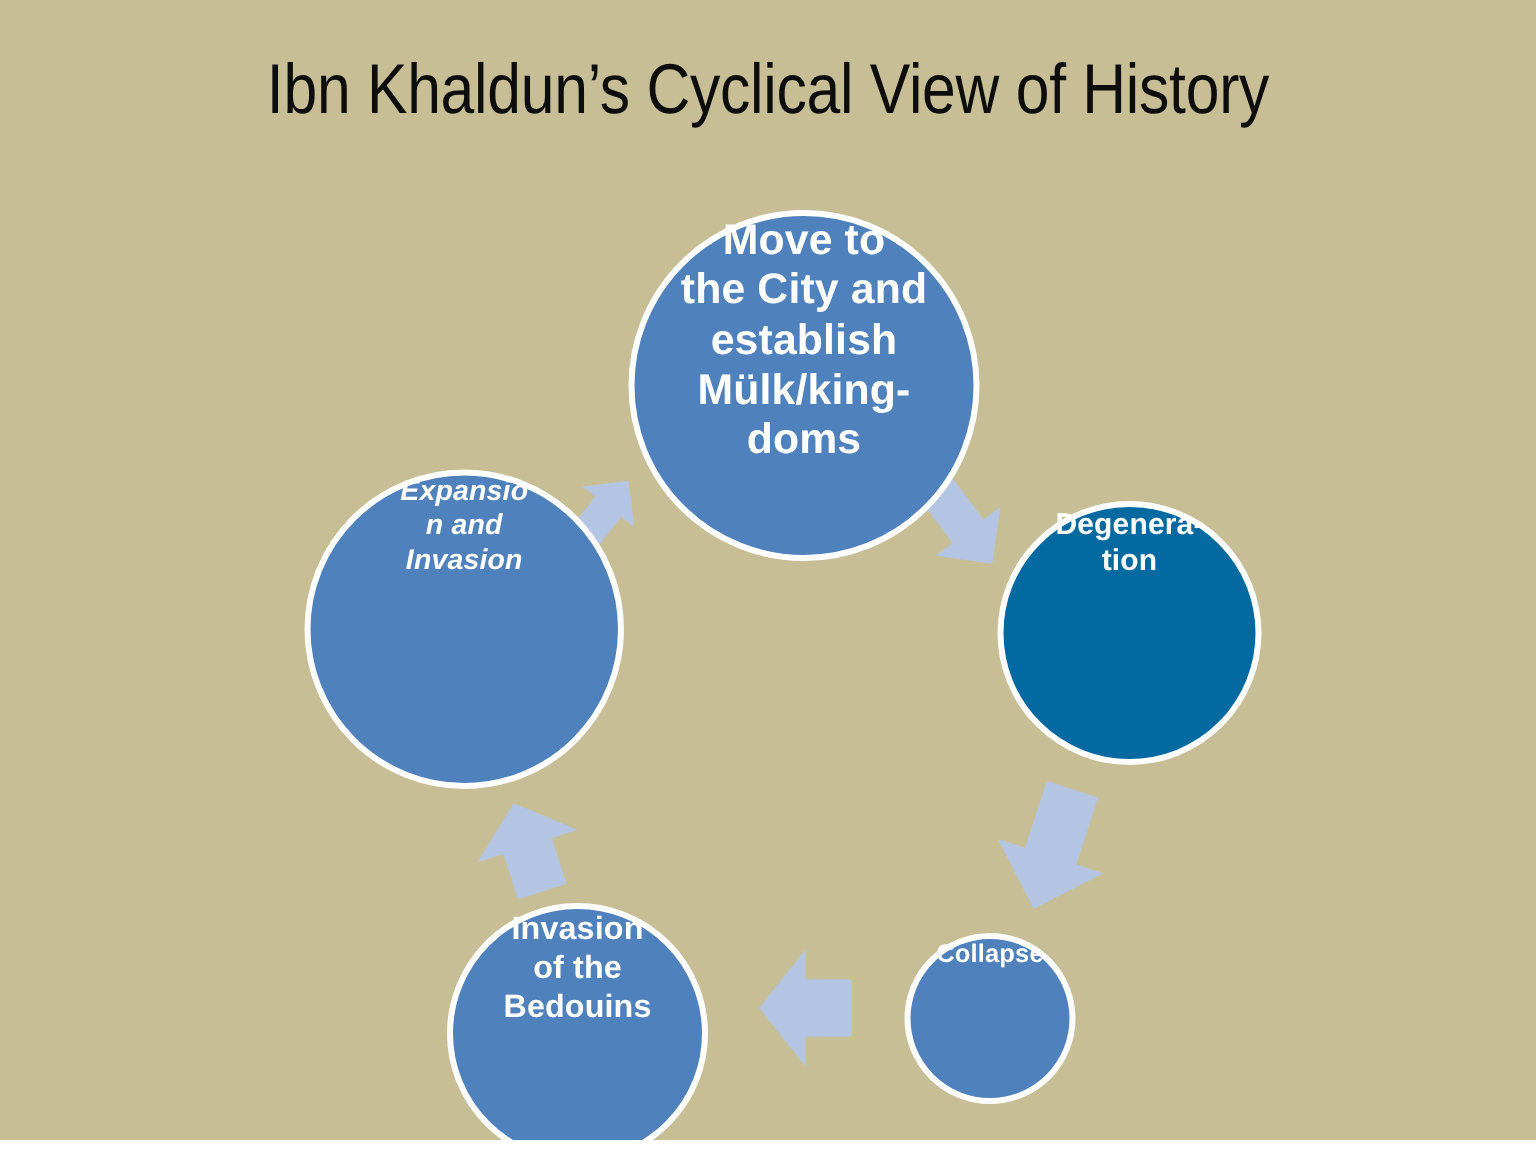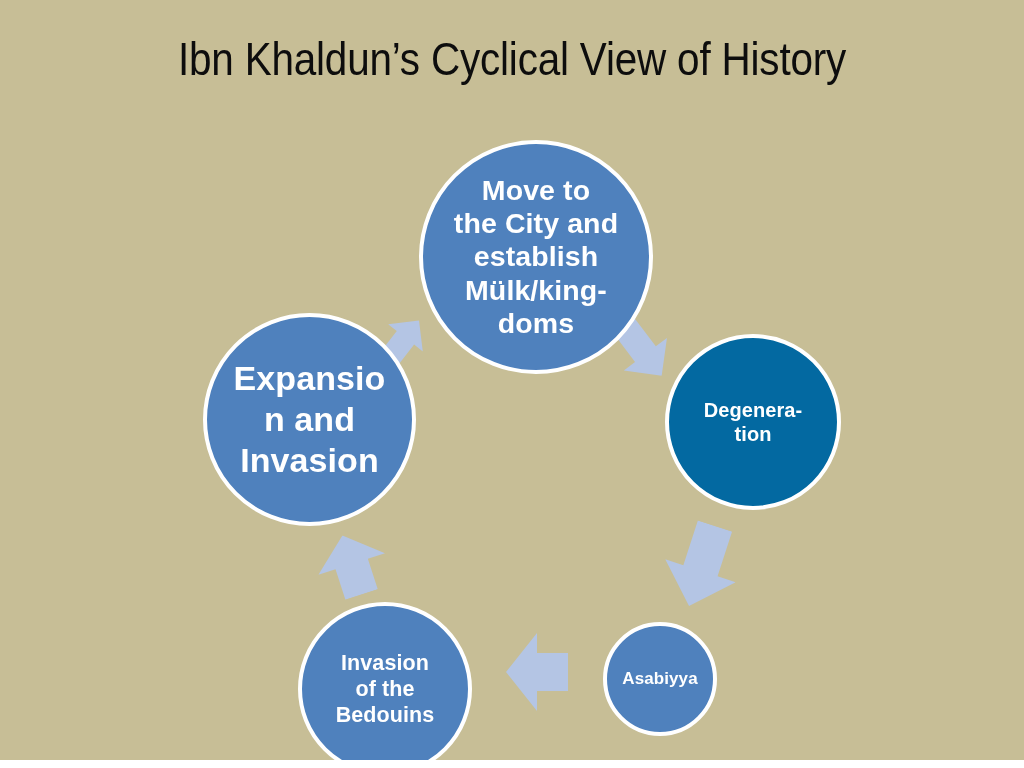--- a/index.html
+++ b/index.html
@@ -48,21 +48,20 @@
   }
 
   
   .node {
     position: absolute;
     box-sizing: border-box;
     border-radius: 50%;
     background: #4f81bd;
     border: 4px solid #ffffff;
     display: flex;
-    align-items: center;
     justify-content: center;
     z-index: 3;
   }
   .node-label {
     display: block;
     width: 100%;
     text-align: center;
     color: #ffffff;
     font-family: "Liberation Sans Narrow", "Liberation Sans", sans-serif;
     font-weight: 700;
@@ -80,21 +79,21 @@
   #node-degeneration{ left: 665px; top: 334px; width: 176px; height: 176px; }
   #node-degeneration .node-label{ font-size: 20px; line-height: 1.2; }
 
   #node-collapse    { left: 603px; top: 622px; width: 114px; height: 114px; }
   #node-collapse .node-label    { font-size: 17px; }
 
   #node-asabiyya    { left: 298px; top: 602px; width: 174px; height: 174px; }
   #node-asabiyya .node-label    { font-size: 21.5px; line-height: 1.22; }
 
   #node-expansion   { left: 203px; top: 313px; width: 213px; height: 213px; }
-  #node-expansion .node-label   { font-size: 34px; line-height: 1.2; }
+  #node-expansion .node-label   { font-size: 19px; line-height: 1.2; font-style: italic; }
 
   
   .arrow {
     position: absolute;
     z-index: 2;
     color: #b4c5e4;
   }
   .arrow svg { display: block; width: 100%; height: 100%; }
   .arrow svg path { fill: #b4c5e4; }
 
@@ -150,21 +149,21 @@
 Mülk/king-
 doms</span>
     </div>
 
     <div class="node" id="node-degeneration" style="background: #0369a1; border-color: rgb(255, 255, 255);">
       <span class="node-label" style="color: rgb(255, 255, 255);">Degenera-
 tion</span>
     </div>
 
     <div class="node" id="node-collapse" style="background: rgb(79, 129, 189); border-color: rgb(255, 255, 255);">
-      <span class="node-label" style="color: rgb(255, 255, 255);">Asabiyya</span>
+      <span class="node-label" style="color: rgb(255, 255, 255);">Collapse</span>
     </div>
 
     <div class="node" id="node-asabiyya" style="background: rgb(79, 129, 189); border-color: rgb(255, 255, 255);">
       <span class="node-label" style="color: rgb(255, 255, 255);">Invasion
 of the
 Bedouins</span>
     </div>
 
     <div class="node" id="node-expansion" style="background: rgb(79, 129, 189); border-color: rgb(255, 255, 255);">
       <span class="node-label" style="color: rgb(255, 255, 255);">Expansio

